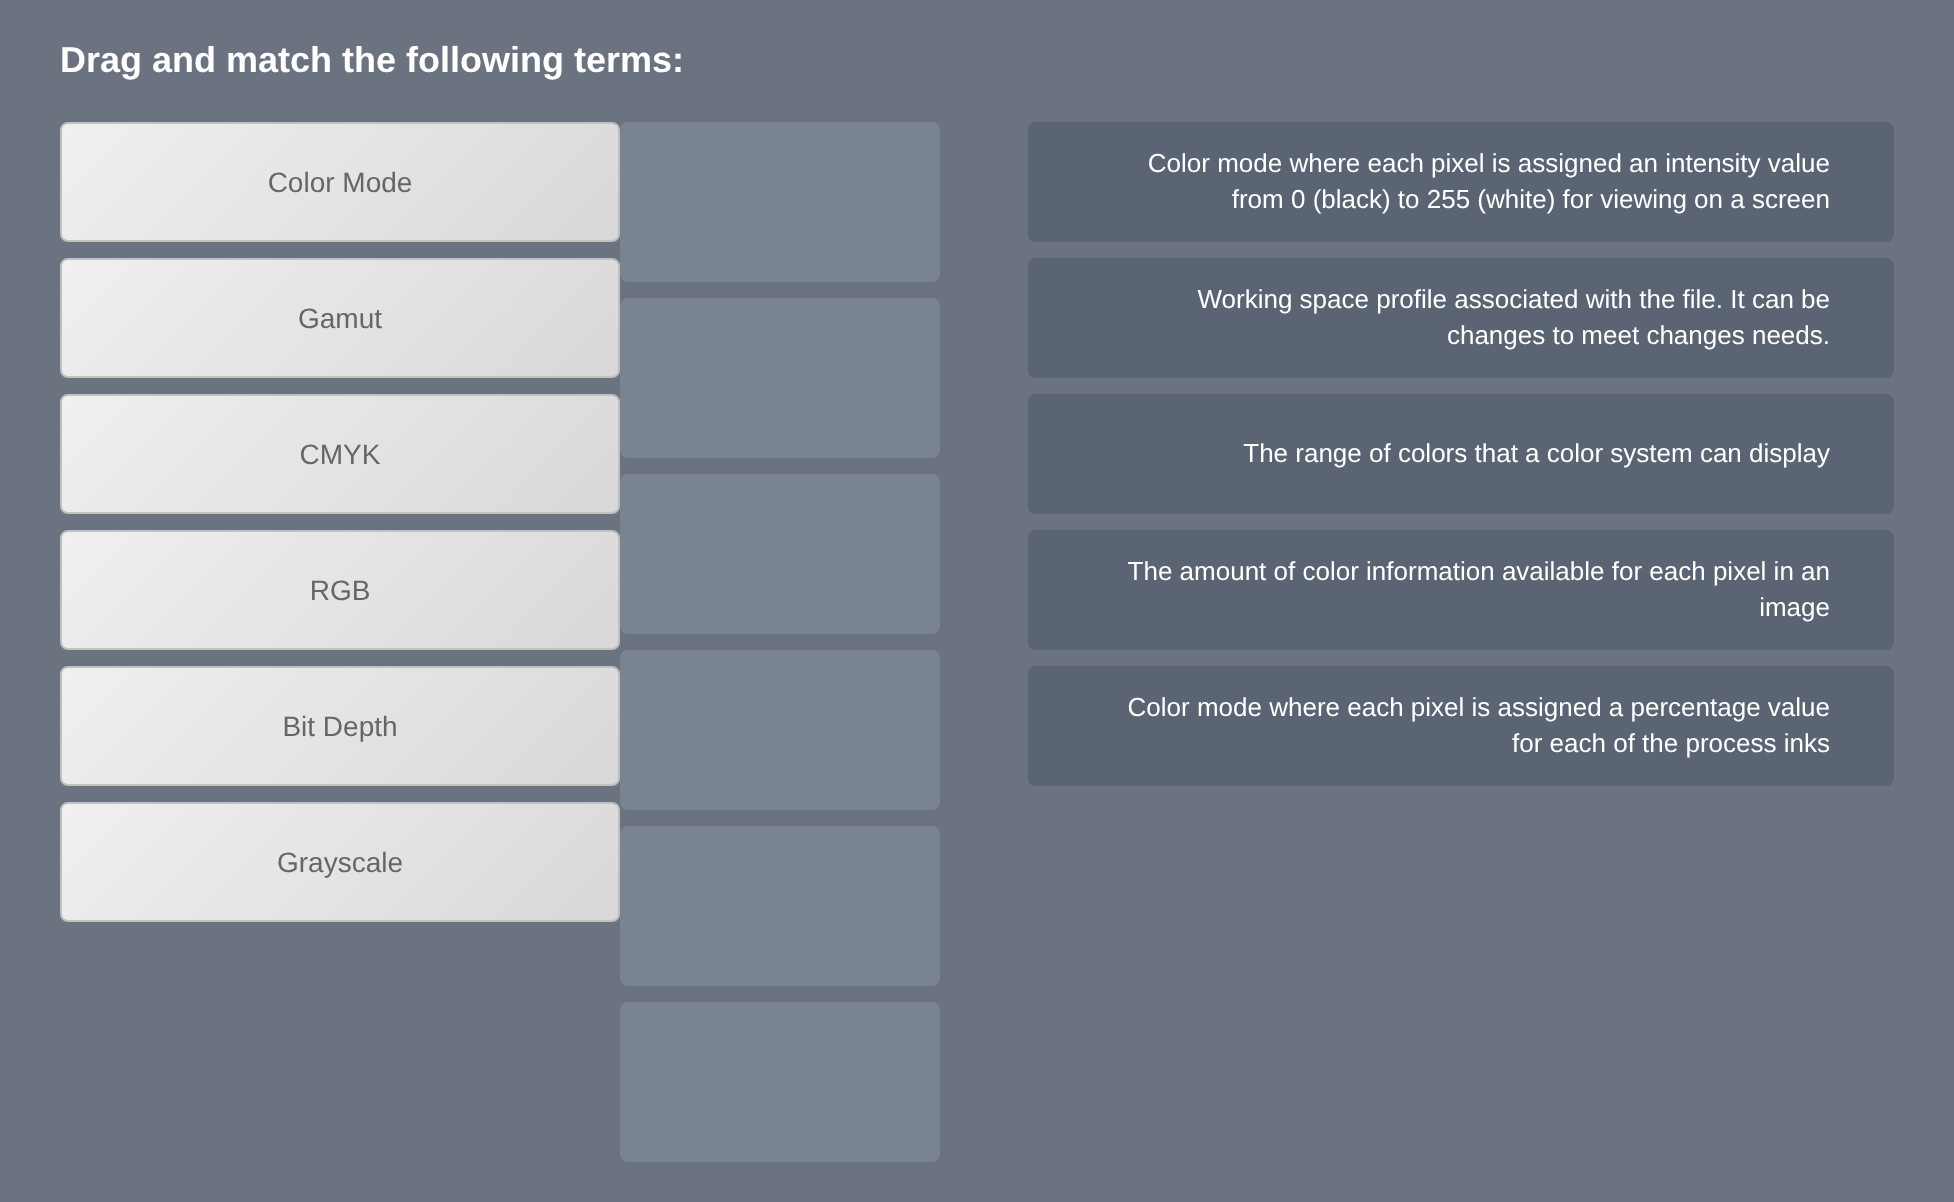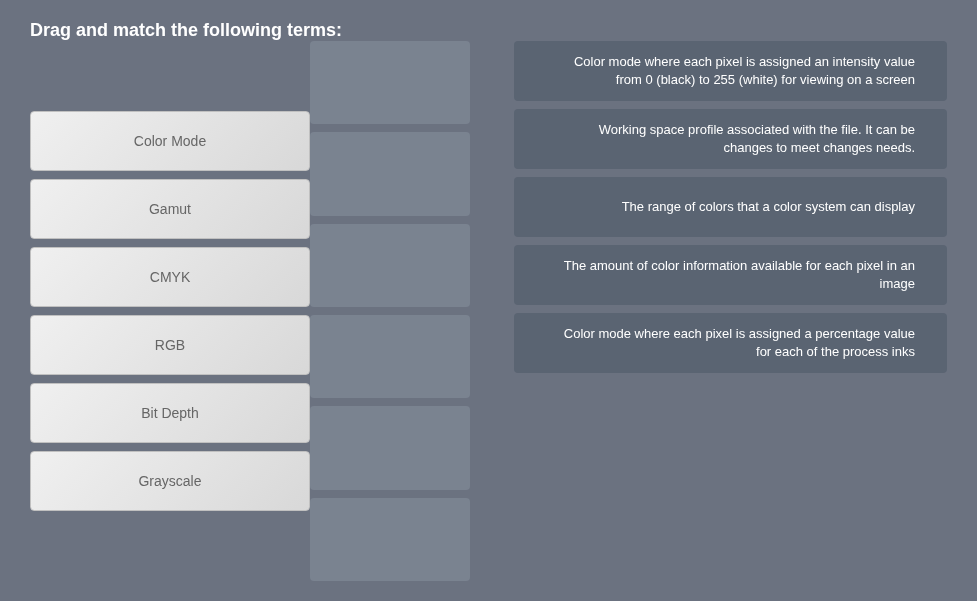--- a/index.html
+++ b/index.html
@@ -16,37 +16,37 @@
       display: flex;
       flex-direction: column;
       padding: 20px 30px;
       overflow: hidden;
     }
 
     .page-title {
       color: #ffffff;
       font-size: 18px;
       font-weight: bold;
+      margin-bottom: 20px;
     }
 
     .matching-container {
       display: flex;
       flex-direction: row;
       gap: 0;
       width: 100%;
       flex: 1;
     }
 
     .terms-column {
       display: flex;
       flex-direction: column;
       gap: 8px;
       width: 280px;
       flex-shrink: 0;
-      justify-content: center;
     }
 
     .term-card {
       background: linear-gradient(135deg, #f0f0f0 0%, #d8d8d8 100%);
       border: 1px solid #c0c0c0;
       border-radius: 4px;
       padding: 12px 16px;
       text-align: center;
       color: #666;
       font-size: 14px;

